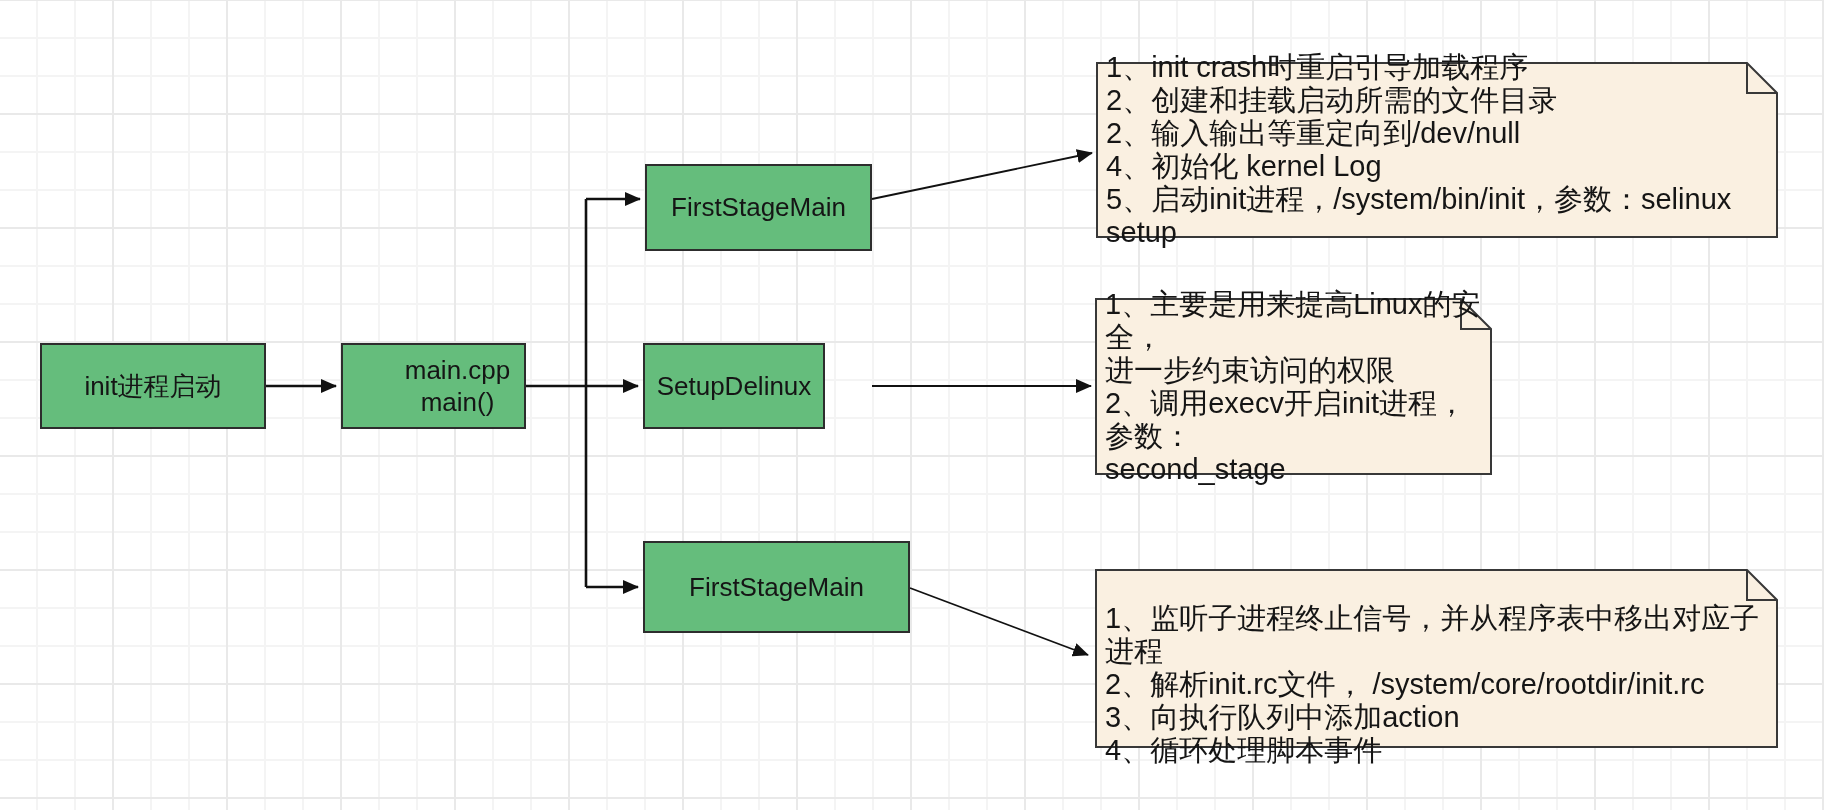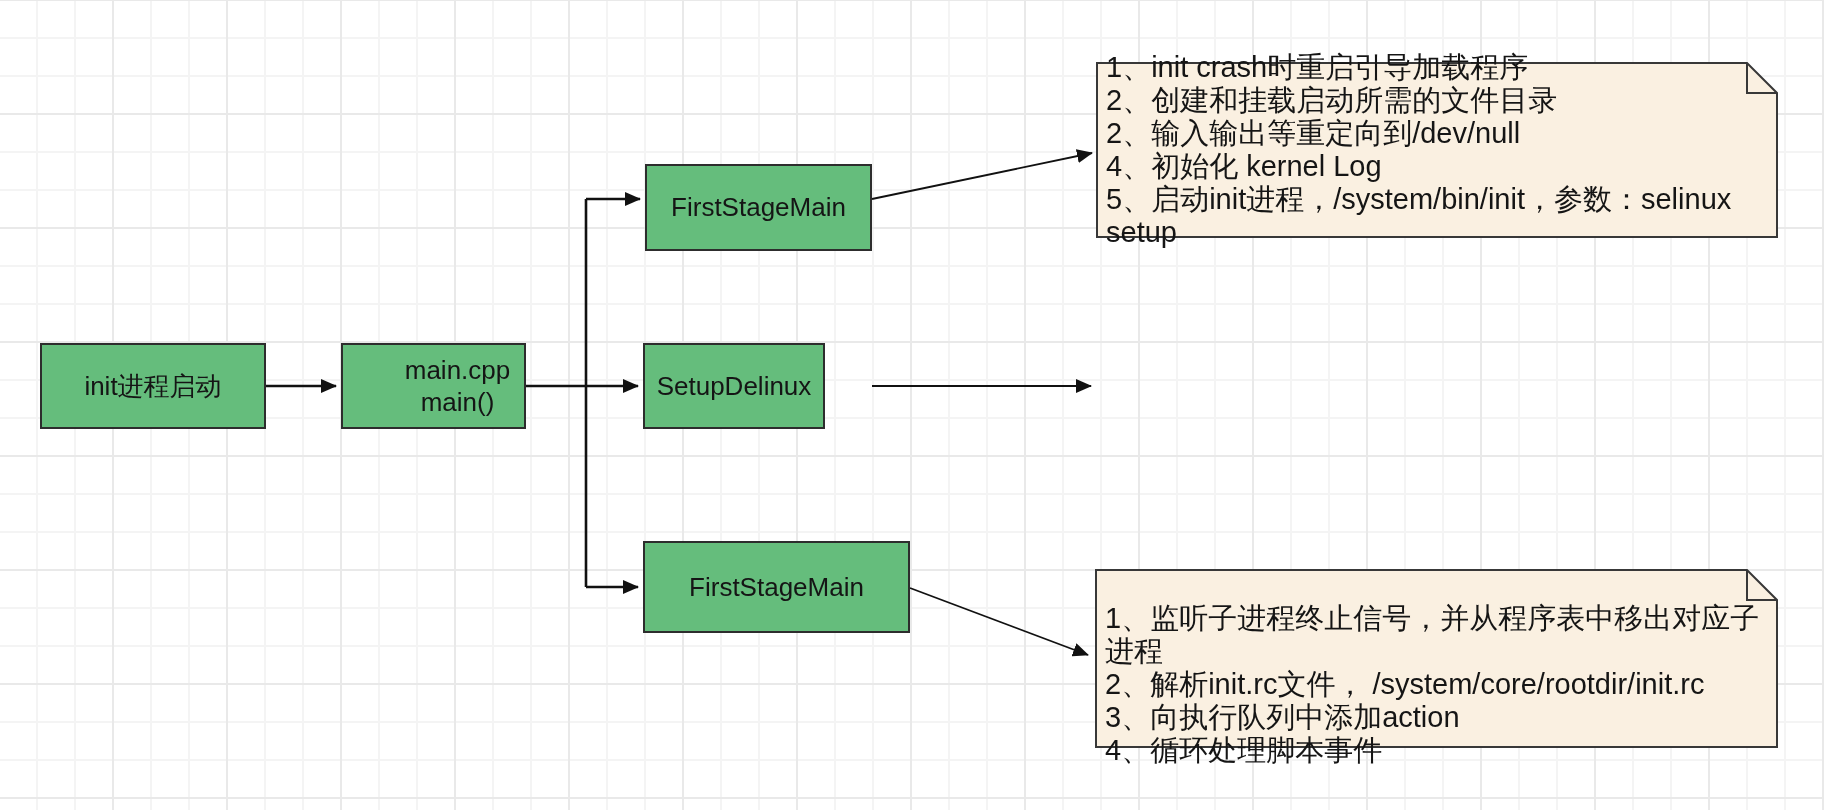--- a/index.html
+++ b/index.html
@@ -91,20 +91,30 @@
       <path class="note-shape" d="M1,1 L651,1 L681,31 L681,175 L1,175 Z"></path>
       <path class="note-fold" d="M651,1 L651,31 L681,31"></path>
     </svg>
     <div class="note-text">1、init crash时重启引导加载程序
 2、创建和挂载启动所需的文件目录
 2、输入输出等重定向到/dev/null
 4、初始化 kernel Log
 5、启动init进程，/system/bin/init，参数：selinux setup</div>
   </div>
 
+  <div class="note" style="left:1095px;top:298px;width:397px;height:177px;">
+    <svg width="397" height="177" viewBox="0 0 397 177">
+      <path class="note-shape" d="M1,1 L366,1 L396,31 L396,176 L1,176 Z"></path>
+      <path class="note-fold" d="M366,1 L366,31 L396,31"></path>
+    </svg>
+    <div class="note-text">1、主要是用来提高Linux的安全，
+进一步约束访问的权限
+2、调用execv开启init进程，参数：
+second_stage</div>
+  </div>
 
   <div class="note" style="left:1095px;top:569px;width:683px;height:230px;">
     <svg width="683" height="179" viewBox="0 0 683 179">
       <path class="note-shape" d="M1,1 L652,1 L682,31 L682,178 L1,178 Z"></path>
       <path class="note-fold" d="M652,1 L652,31 L682,31"></path>
     </svg>
     <div class="note-text">1、监听子进程终止信号，并从程序表中移出对应子进程
 2、解析init.rc文件， /system/core/rootdir/init.rc
 3、向执行队列中添加action
 4、循环处理脚本事件</div>

